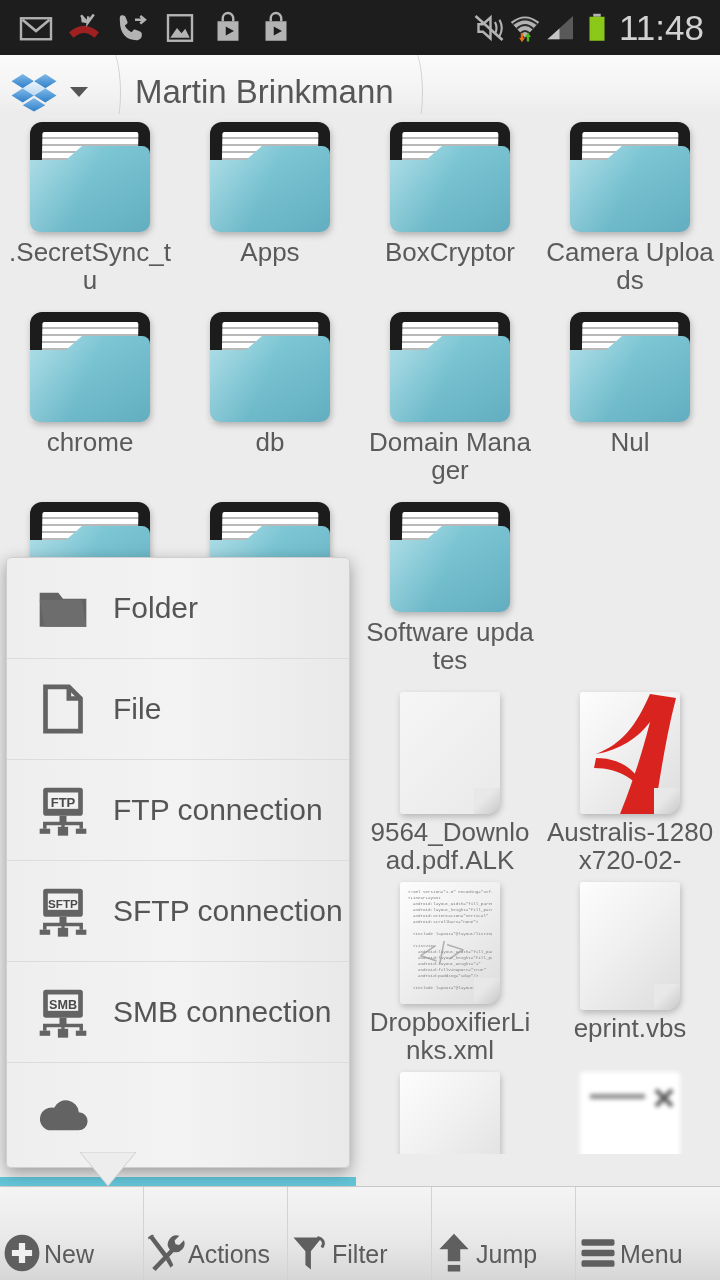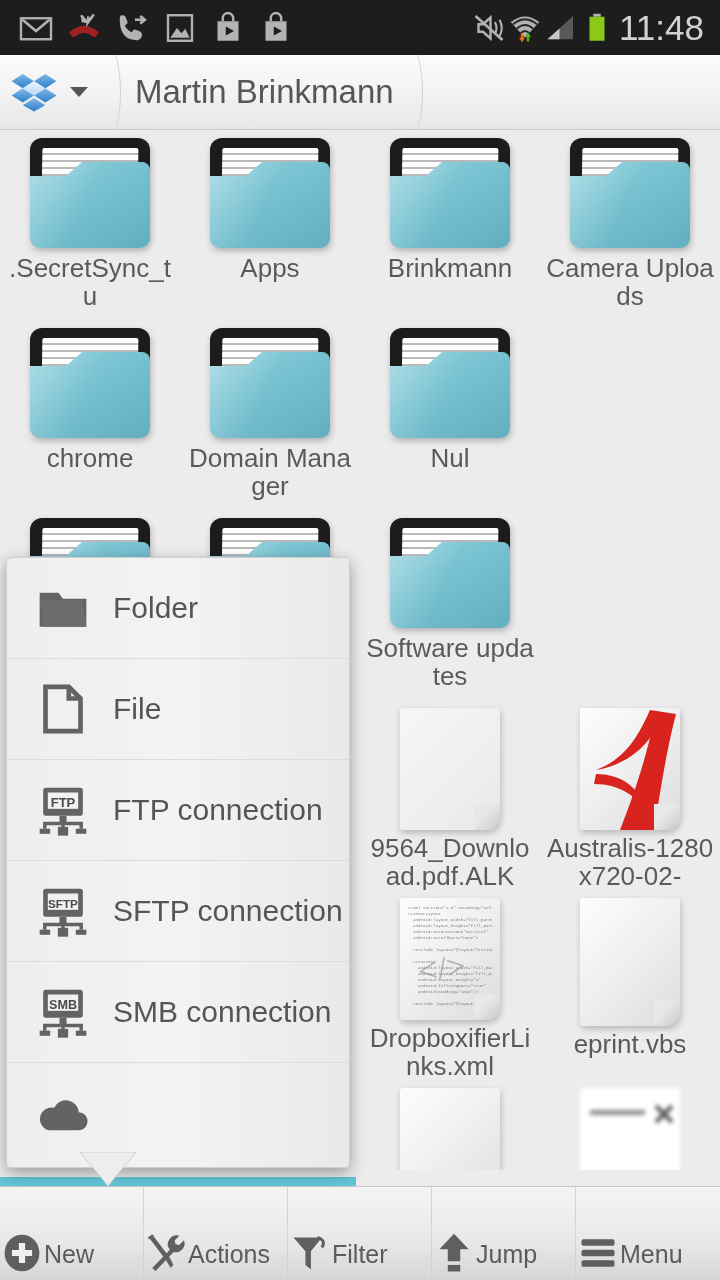--- a/index.html
+++ b/index.html
@@ -43,21 +43,21 @@
     content:""; position:absolute; left:2px; top:-14px; width:26px; height:103px;
     border-right:1.5px solid #d0d0d0;
     border-radius:0 60% 60% 0 / 0 50% 50% 0;
   }
   #crumb-name{
     font-size:33px; color:#565656; padding-left:13px; white-space:nowrap;
   }
 
   
   #grid{
-    position:absolute; left:0; top:130px; width:720px; height:1040px;
+    position:absolute; left:0; top:114px; width:720px; height:1040px;
     background:#ececec; overflow:hidden;
   }
   .row{ display:flex; width:720px; height:190px; }
   .cell{
     width:180px; display:flex; flex-direction:column; align-items:center;
     padding-top:8px;
   }
   .cell .label{
     font-size:26px; color:#5a5a5a; text-align:center; line-height:28px;
     width:172px; word-break:break-all; margin-top:4px;
@@ -257,40 +257,48 @@
           <span class="front"></span>
         </div>
       <div class="label">Apps</div>
     </div>
     <div class="cell">
       <div class="folder">
           <span class="back"></span>
           <span class="papers"></span>
           <span class="front"></span>
         </div>
-      <div class="label">Brinkmann</div>
+      <div class="label">BoxCryptor</div>
     </div>
     <div class="cell">
       <div class="folder">
           <span class="back"></span>
           <span class="papers"></span>
           <span class="front"></span>
         </div>
       <div class="label">Camera Uploads</div>
     </div>
   </div>
 
   <div class="row">
     <div class="cell">
       <div class="folder">
           <span class="back"></span>
           <span class="papers"></span>
           <span class="front"></span>
         </div>
       <div class="label">chrome</div>
+    </div>
+    <div class="cell">
+      <div class="folder">
+          <span class="back"></span>
+          <span class="papers"></span>
+          <span class="front"></span>
+        </div>
+      <div class="label">db</div>
     </div>
     <div class="cell">
       <div class="folder">
           <span class="back"></span>
           <span class="papers"></span>
           <span class="front"></span>
         </div>
       <div class="label">Domain Manager</div>
     </div>
     <div class="cell">

